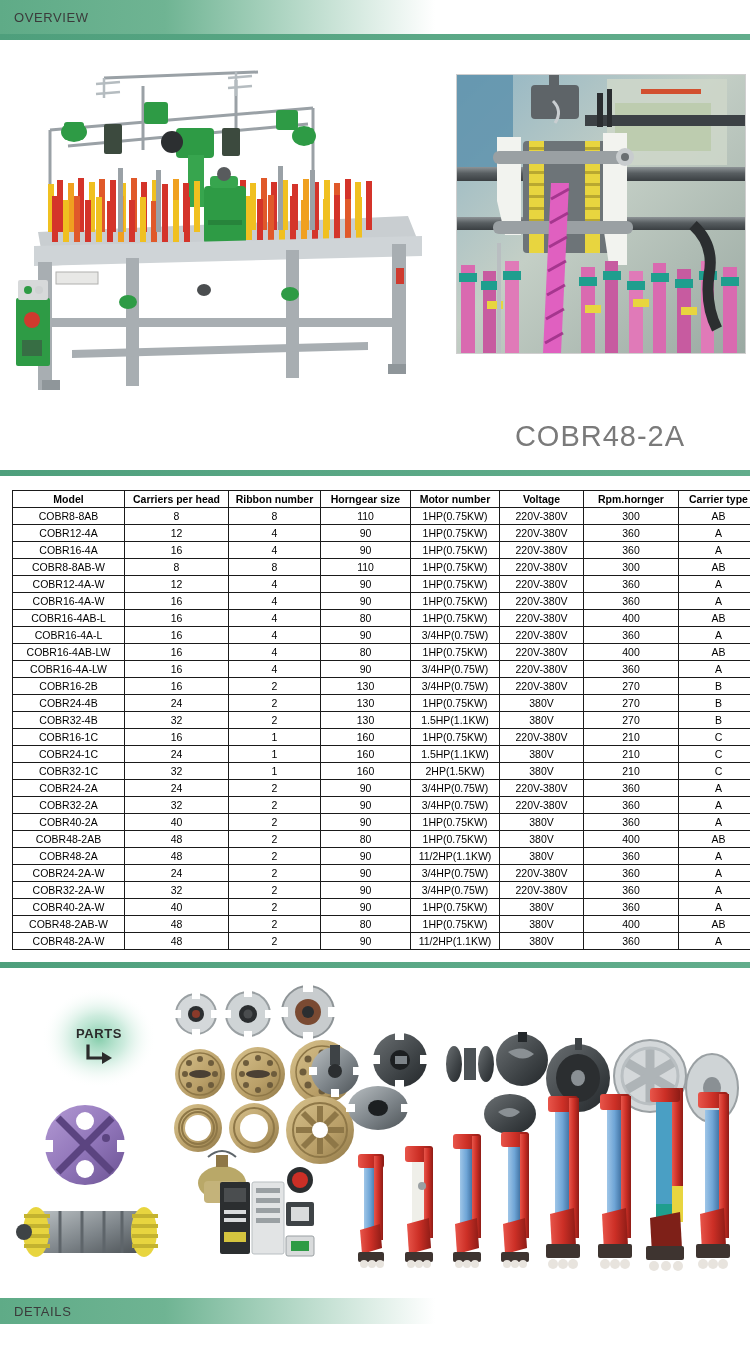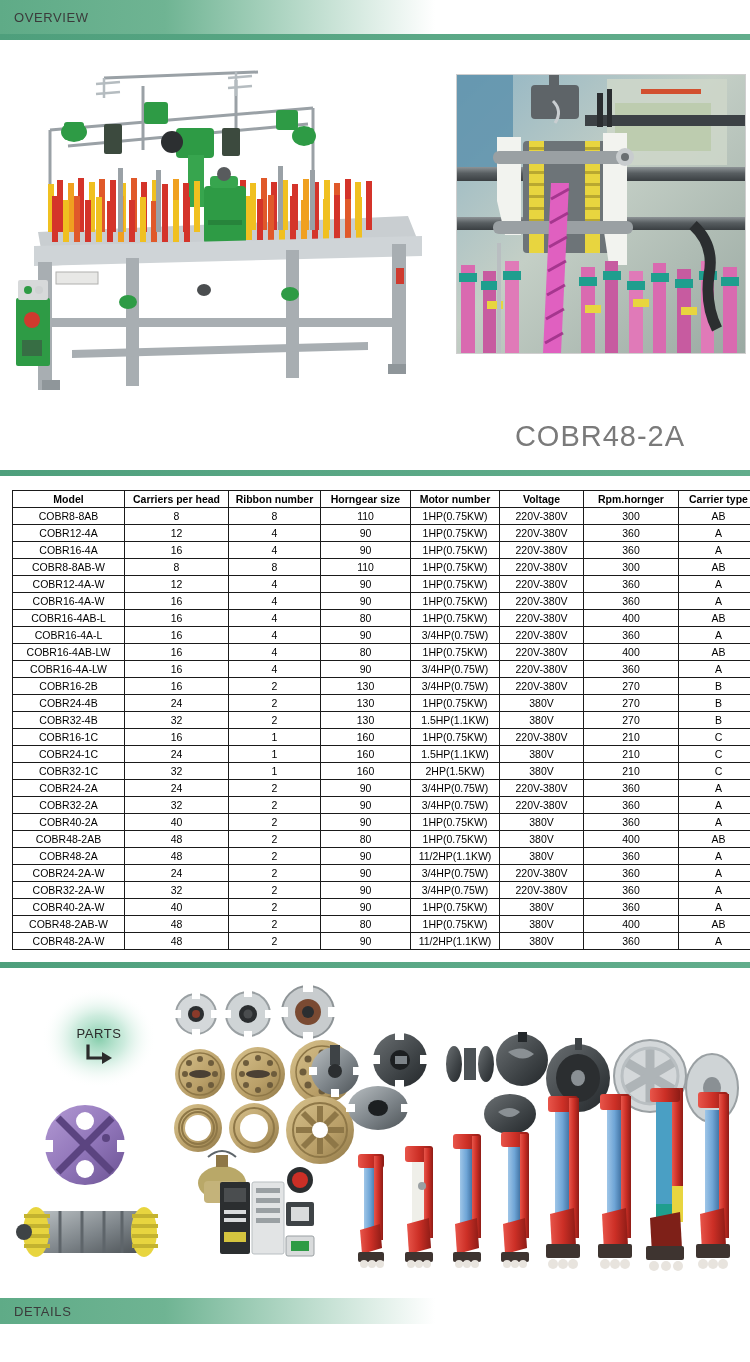--- a/index.html
+++ b/index.html
@@ -97,20 +97,21 @@
   col.c-motor { width: 89px; }
   col.c-volt { width: 84px; }
   col.c-rpm { width: 95px; }
   col.c-type { width: 80px; }
 
   
   .details {
     position: relative;
     height: 330px;
     background: #eab308;
+    font-weight: bold;
   }
 
   
   .samples { height: 26px; }
 
   svg { display: block; }
 </style>
 </head>
 <body>
 

